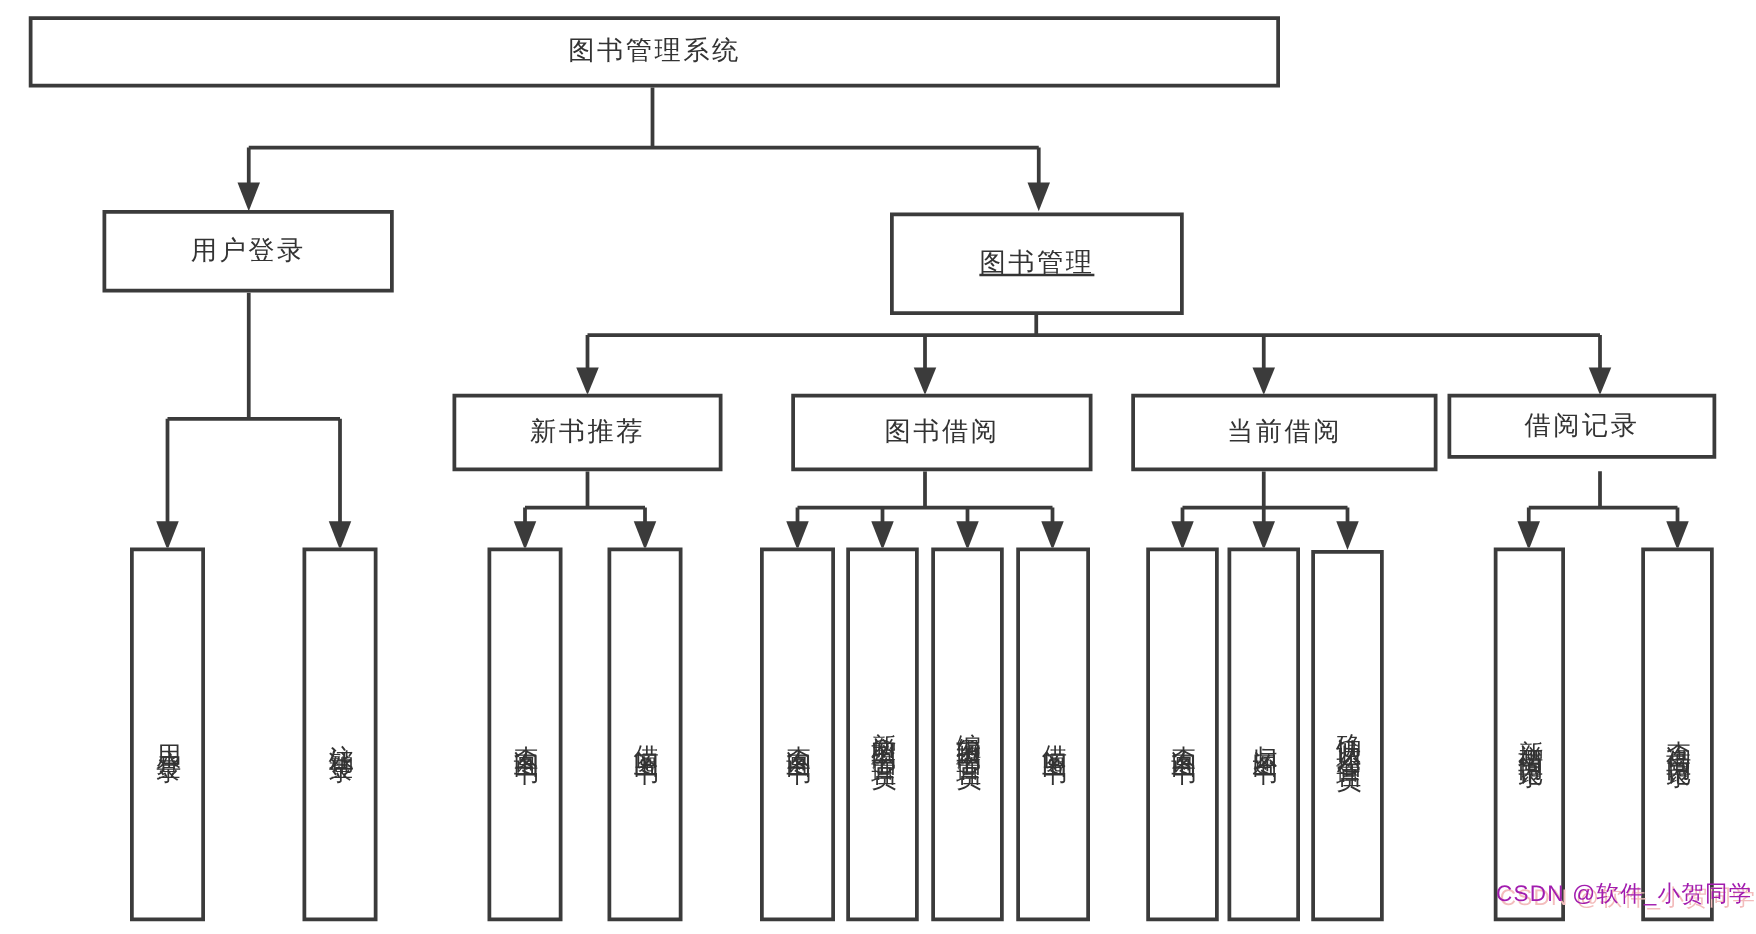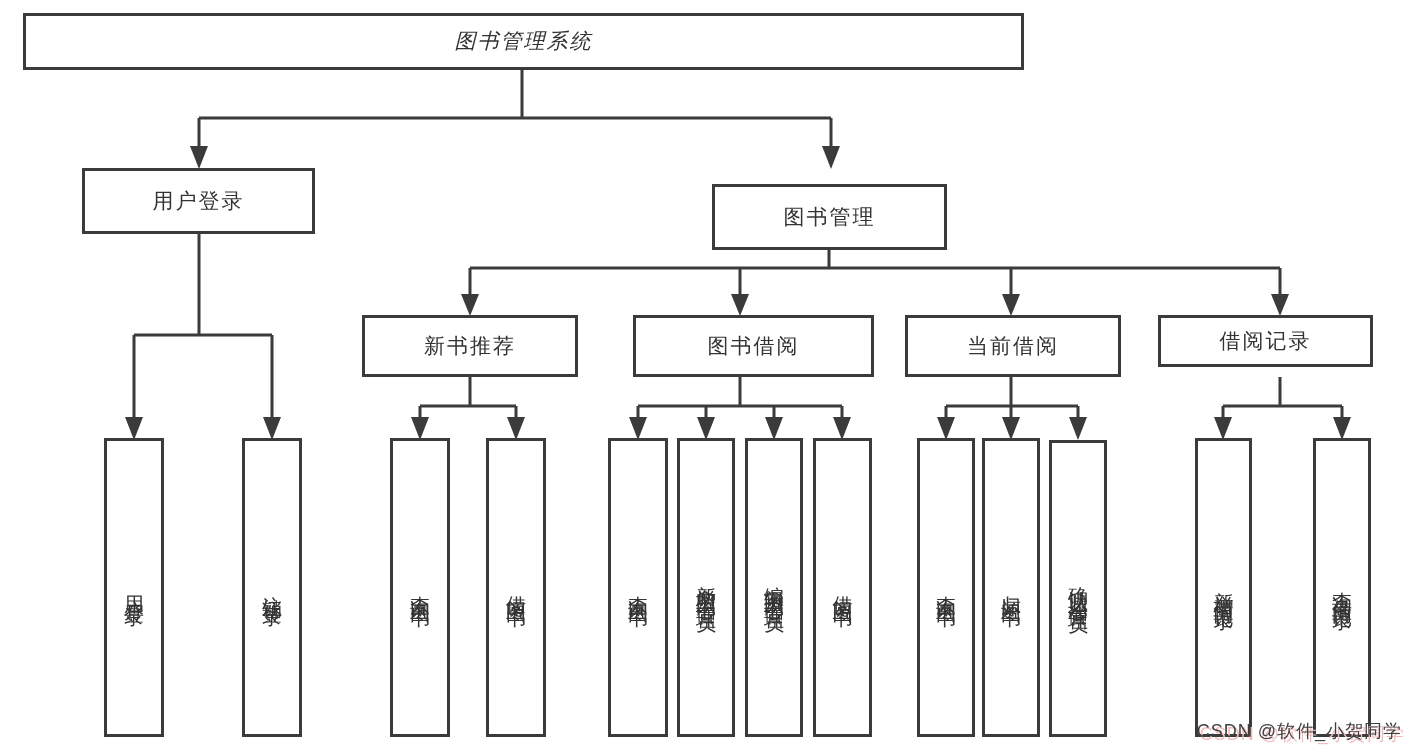--- a/index.html
+++ b/index.html
@@ -36,24 +36,24 @@
   .vbox {
     writing-mode: vertical-rl;
     text-orientation: mixed;
     font-size: 20px;
     letter-spacing: 4px;
     white-space: nowrap;
   }
   .watermark {
     position: absolute;
     right: 3px;
-    bottom: 4px;
+    bottom: 20px;
     font-size: 18px;
     letter-spacing: 1px;
-    color: #404040;
+    color: #a21caf;
     text-shadow: 3px 3px 0 #f3bcbc;
     white-space: nowrap;
     margin-left: 48px;
   }
 </style>
 </head>
 <body>
 
 <div class="canvas">
 
@@ -93,28 +93,28 @@
       <polygon points="765,417 783,417 774,440"></polygon>
       <polygon points="833,417 851,417 842,440"></polygon>
       <polygon points="937,417 955,417 946,440"></polygon>
       <polygon points="1002,417 1020,417 1011,440"></polygon>
       <polygon points="1069,417 1087,417 1078,440"></polygon>
       <polygon points="1214,417 1232,417 1223,440"></polygon>
       <polygon points="1333,417 1351,417 1342,440"></polygon>
     </g>
   </svg>
 
-  <div class="box hbox" style="left:23px; top:13px; width:1001px; height:57px;font-style:italic;">图书管理系统</div>
+  <div class="box hbox" style="left:23px; top:13px; width:1001px; height:57px;">图书管理系统</div>
 
   <div class="box hbox" style="left:82px; top:168px; width:233px; height:66px;">用户登录</div>
-  <div class="box hbox" style="left:712px; top:184px; width:235px; height:66px;">图书管理</div>
+  <div class="box hbox" style="left:712px; top:170px; width:235px; height:82px;text-decoration:underline;">图书管理</div>
 
   <div class="box hbox" style="left:362px; top:315px; width:216px; height:62px;text-align:center;">新书推荐</div>
   <div class="box hbox" style="left:633px; top:315px; width:241px; height:62px;">图书借阅</div>
-  <div class="box hbox" style="left:905px; top:315px; width:216px; height:62px;">当前借阅</div>
+  <div class="box hbox" style="left:905px; top:315px; width:245px; height:62px;">当前借阅</div>
   <div class="box hbox" style="left:1158px; top:315px; width:215px; height:52px;">借阅记录</div>
 
   <div class="box vbox" style="left:104px; top:438px; width:60px; height:299px;">用户登录</div>
   <div class="box vbox" style="left:242px; top:438px; width:60px; height:299px;">注销登录</div>
 
   <div class="box vbox" style="left:390px; top:438px; width:60px; height:299px;">查询图书</div>
   <div class="box vbox" style="left:486px; top:438px; width:60px; height:299px;">借阅图书</div>
 
   <div class="box vbox" style="left:608px; top:438px; width:60px; height:299px;">查询图书</div>
   <div class="box vbox" style="left:677px; top:438px; width:58px; height:299px;">新增图书（管理员）</div>

